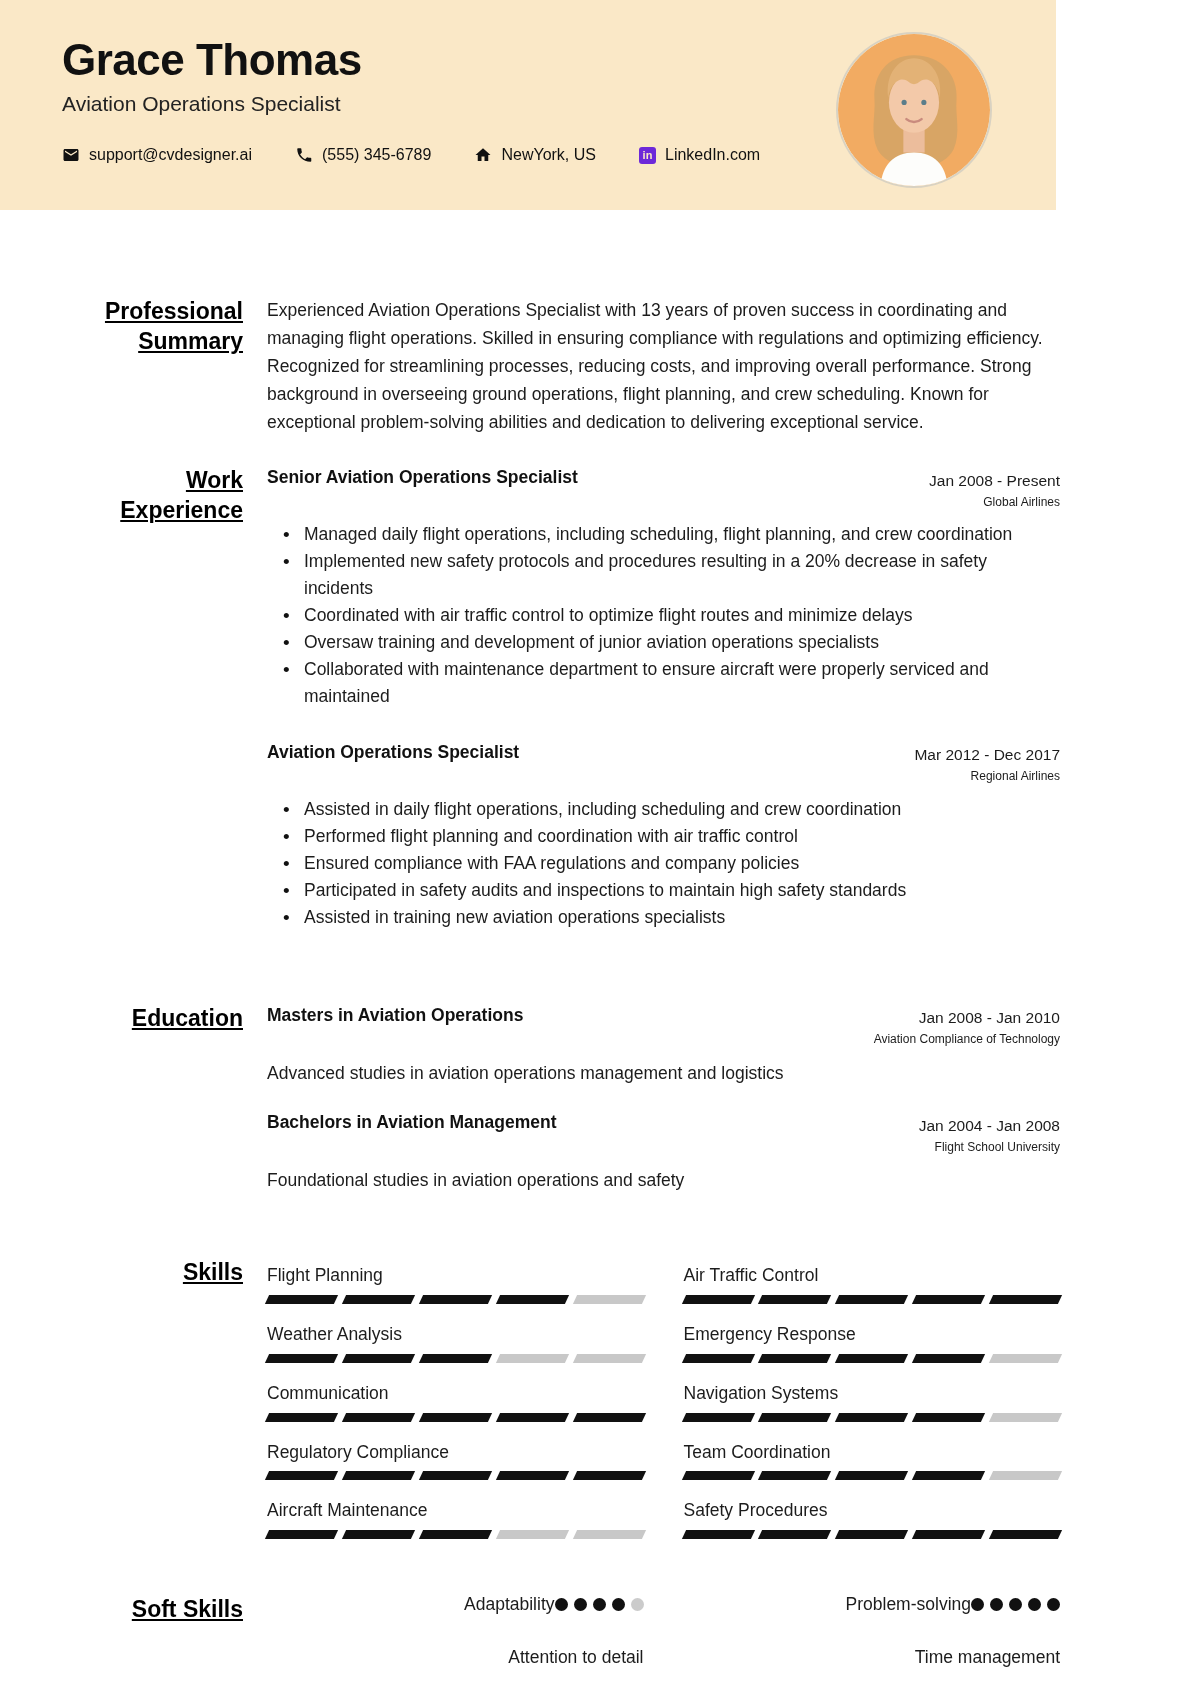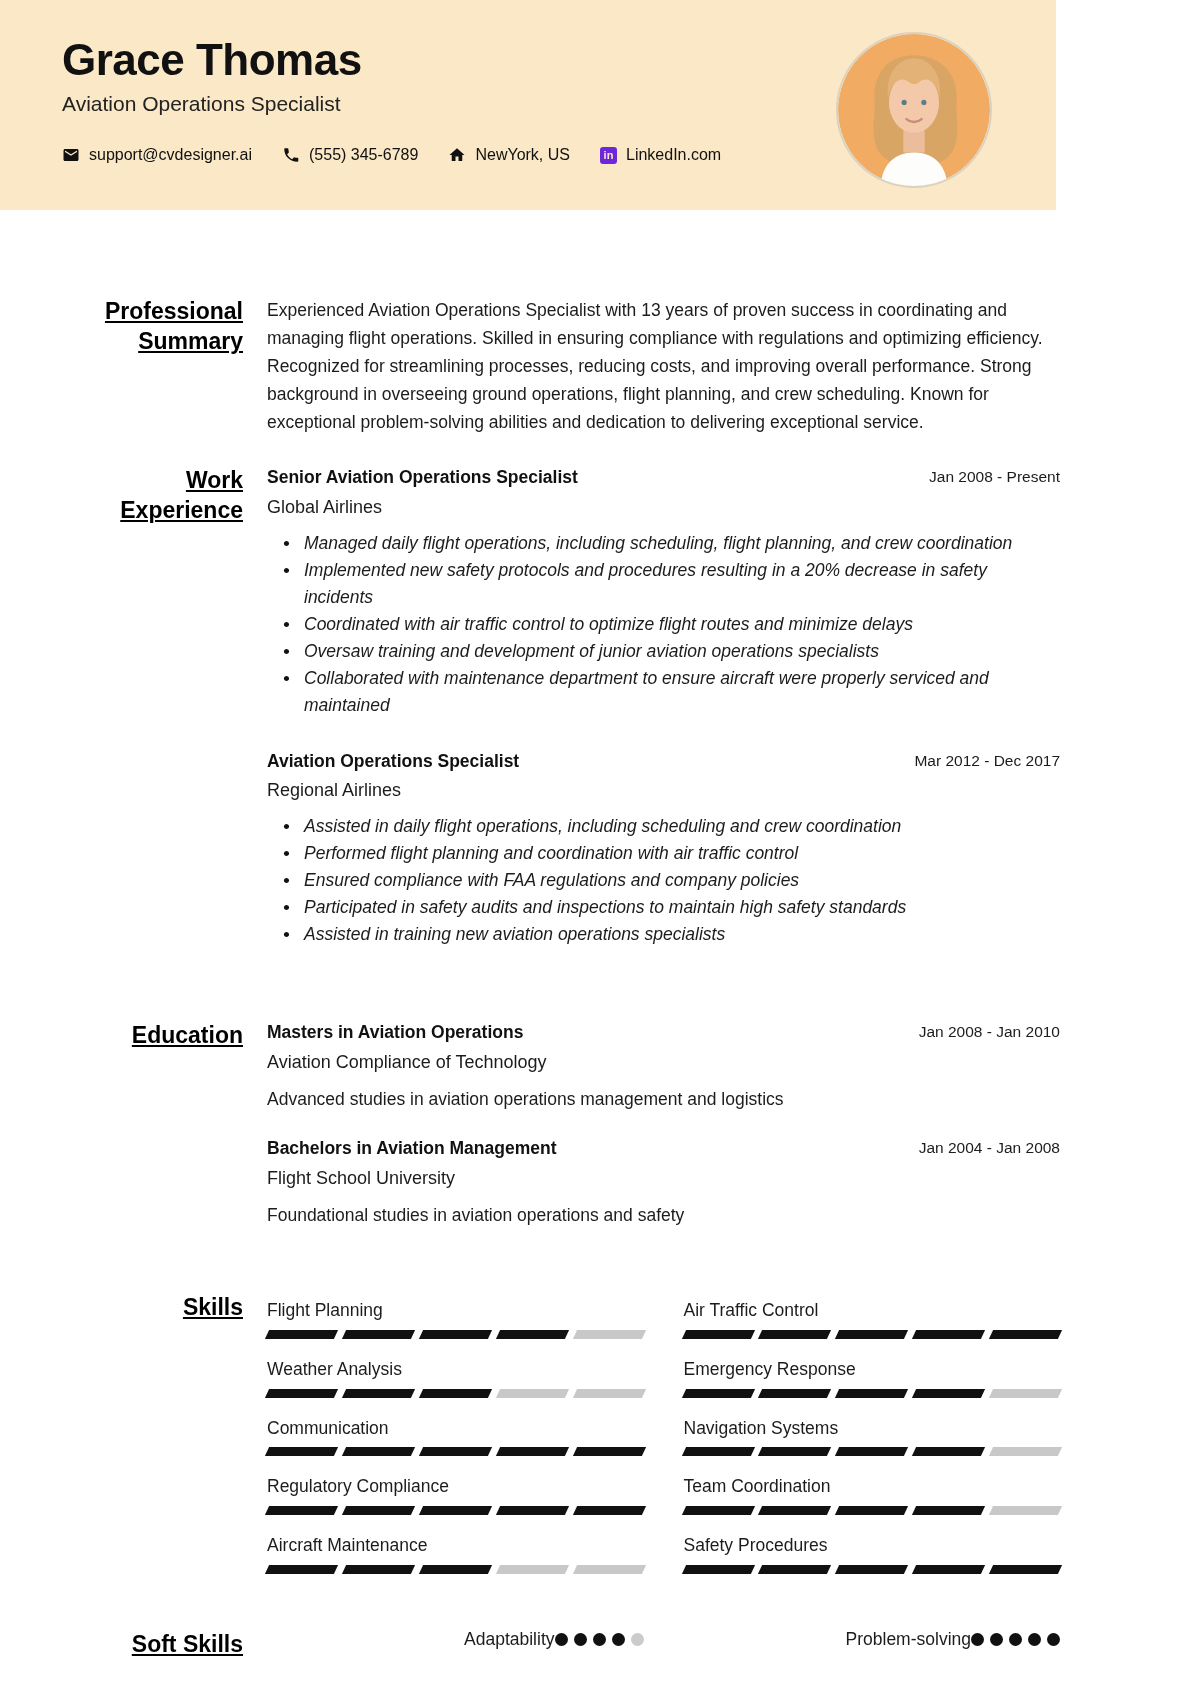--- a/index.html
+++ b/index.html
@@ -9,21 +9,21 @@
     font-family:"Liberation Sans", sans-serif;
     color:#1f1f1f;
   }
   
   .band {
     position:relative; width:1056px; height:210px;
     background:#fae8c7; padding:36px 0 0 62px;
   }
   .name { font-size:44px; font-weight:700; color:#111; letter-spacing:-0.5px; line-height:1.1; }
   .subtitle { font-size:21px; color:#222; margin-top:8px; }
-  .contact-row { display:flex; align-items:center; gap:30px; margin-top:30px; }
+  .contact-row { display:flex; align-items:center; gap:43px; margin-top:30px; }
   .contact-item { display:flex; align-items:center; gap:9px; font-size:16px; color:#111; }
   .cicon { width:18px; height:18px; display:inline-flex; align-items:center; justify-content:center; }
   .cicon svg { width:18px; height:18px; fill:#111; }
   .li-badge {
     width:17px; height:17px; background:#6d28d9; border-radius:3px;
     color:#fae8c7; font-size:11px; font-weight:700; display:flex; align-items:center; justify-content:center;
   }
   .photo {
     position:absolute; top:32px; right:64px; width:156px; height:156px;
     border-radius:50%; overflow:hidden; border:2px solid #d9d2c2;
@@ -37,26 +37,26 @@
   .sec-label {
     text-align:right; font-size:23px; font-weight:700; color:#000; line-height:1.32;text-decoration:underline;
   }
   .sec-summary { margin-top:86px; }
   .sec-work    { margin-top:29px; }
   .sec-edu     { margin-top:72px; }
   .sec-skills  { margin-top:64px; }
   .sec-soft    { margin-top:36px; }
   .body-text { font-size:17.5px; line-height:28px; color:#1c1c1c; }
   
-  .entry-head { display:flex; justify-content:space-between; align-items:center; }
+  .entry-head { display:flex; justify-content:space-between; align-items:flex-end; }
   .entry-title { font-size:17.5px; font-weight:700; color:#111; line-height:1.4; }
   .entry-dates { font-size:15.5px; color:#1c1c1c; white-space:nowrap; }
-  .entry-sub { font-size:18px; color:#1c1c1c; margin-top:4px; line-height:1.45; }
+  .entry-sub { font-size:12px; color:#1c1c1c; margin-top:4px; line-height:1.45;text-align:right; }
   .entry-desc { font-size:17.5px; color:#1c1c1c; margin-top:12px; line-height:1.45; }
-  ul.bullets { list-style:none; margin-top:10px;font-style:italic; }
+  ul.bullets { list-style:none; margin-top:10px; }
   ul.bullets li {
     position:relative; padding-left:37px; font-size:17.5px; line-height:27px; color:#1c1c1c;
   }
   ul.bullets li::before {
     content:"•"; position:absolute; left:16px; top:0; font-size:19px; color:#111;
   }
   .job2 { margin-top:30px; }
   .edu2 { margin-top:24px; }
   
   .skills-grid { display:grid; grid-template-columns:1fr 1fr; column-gap:40px; }

